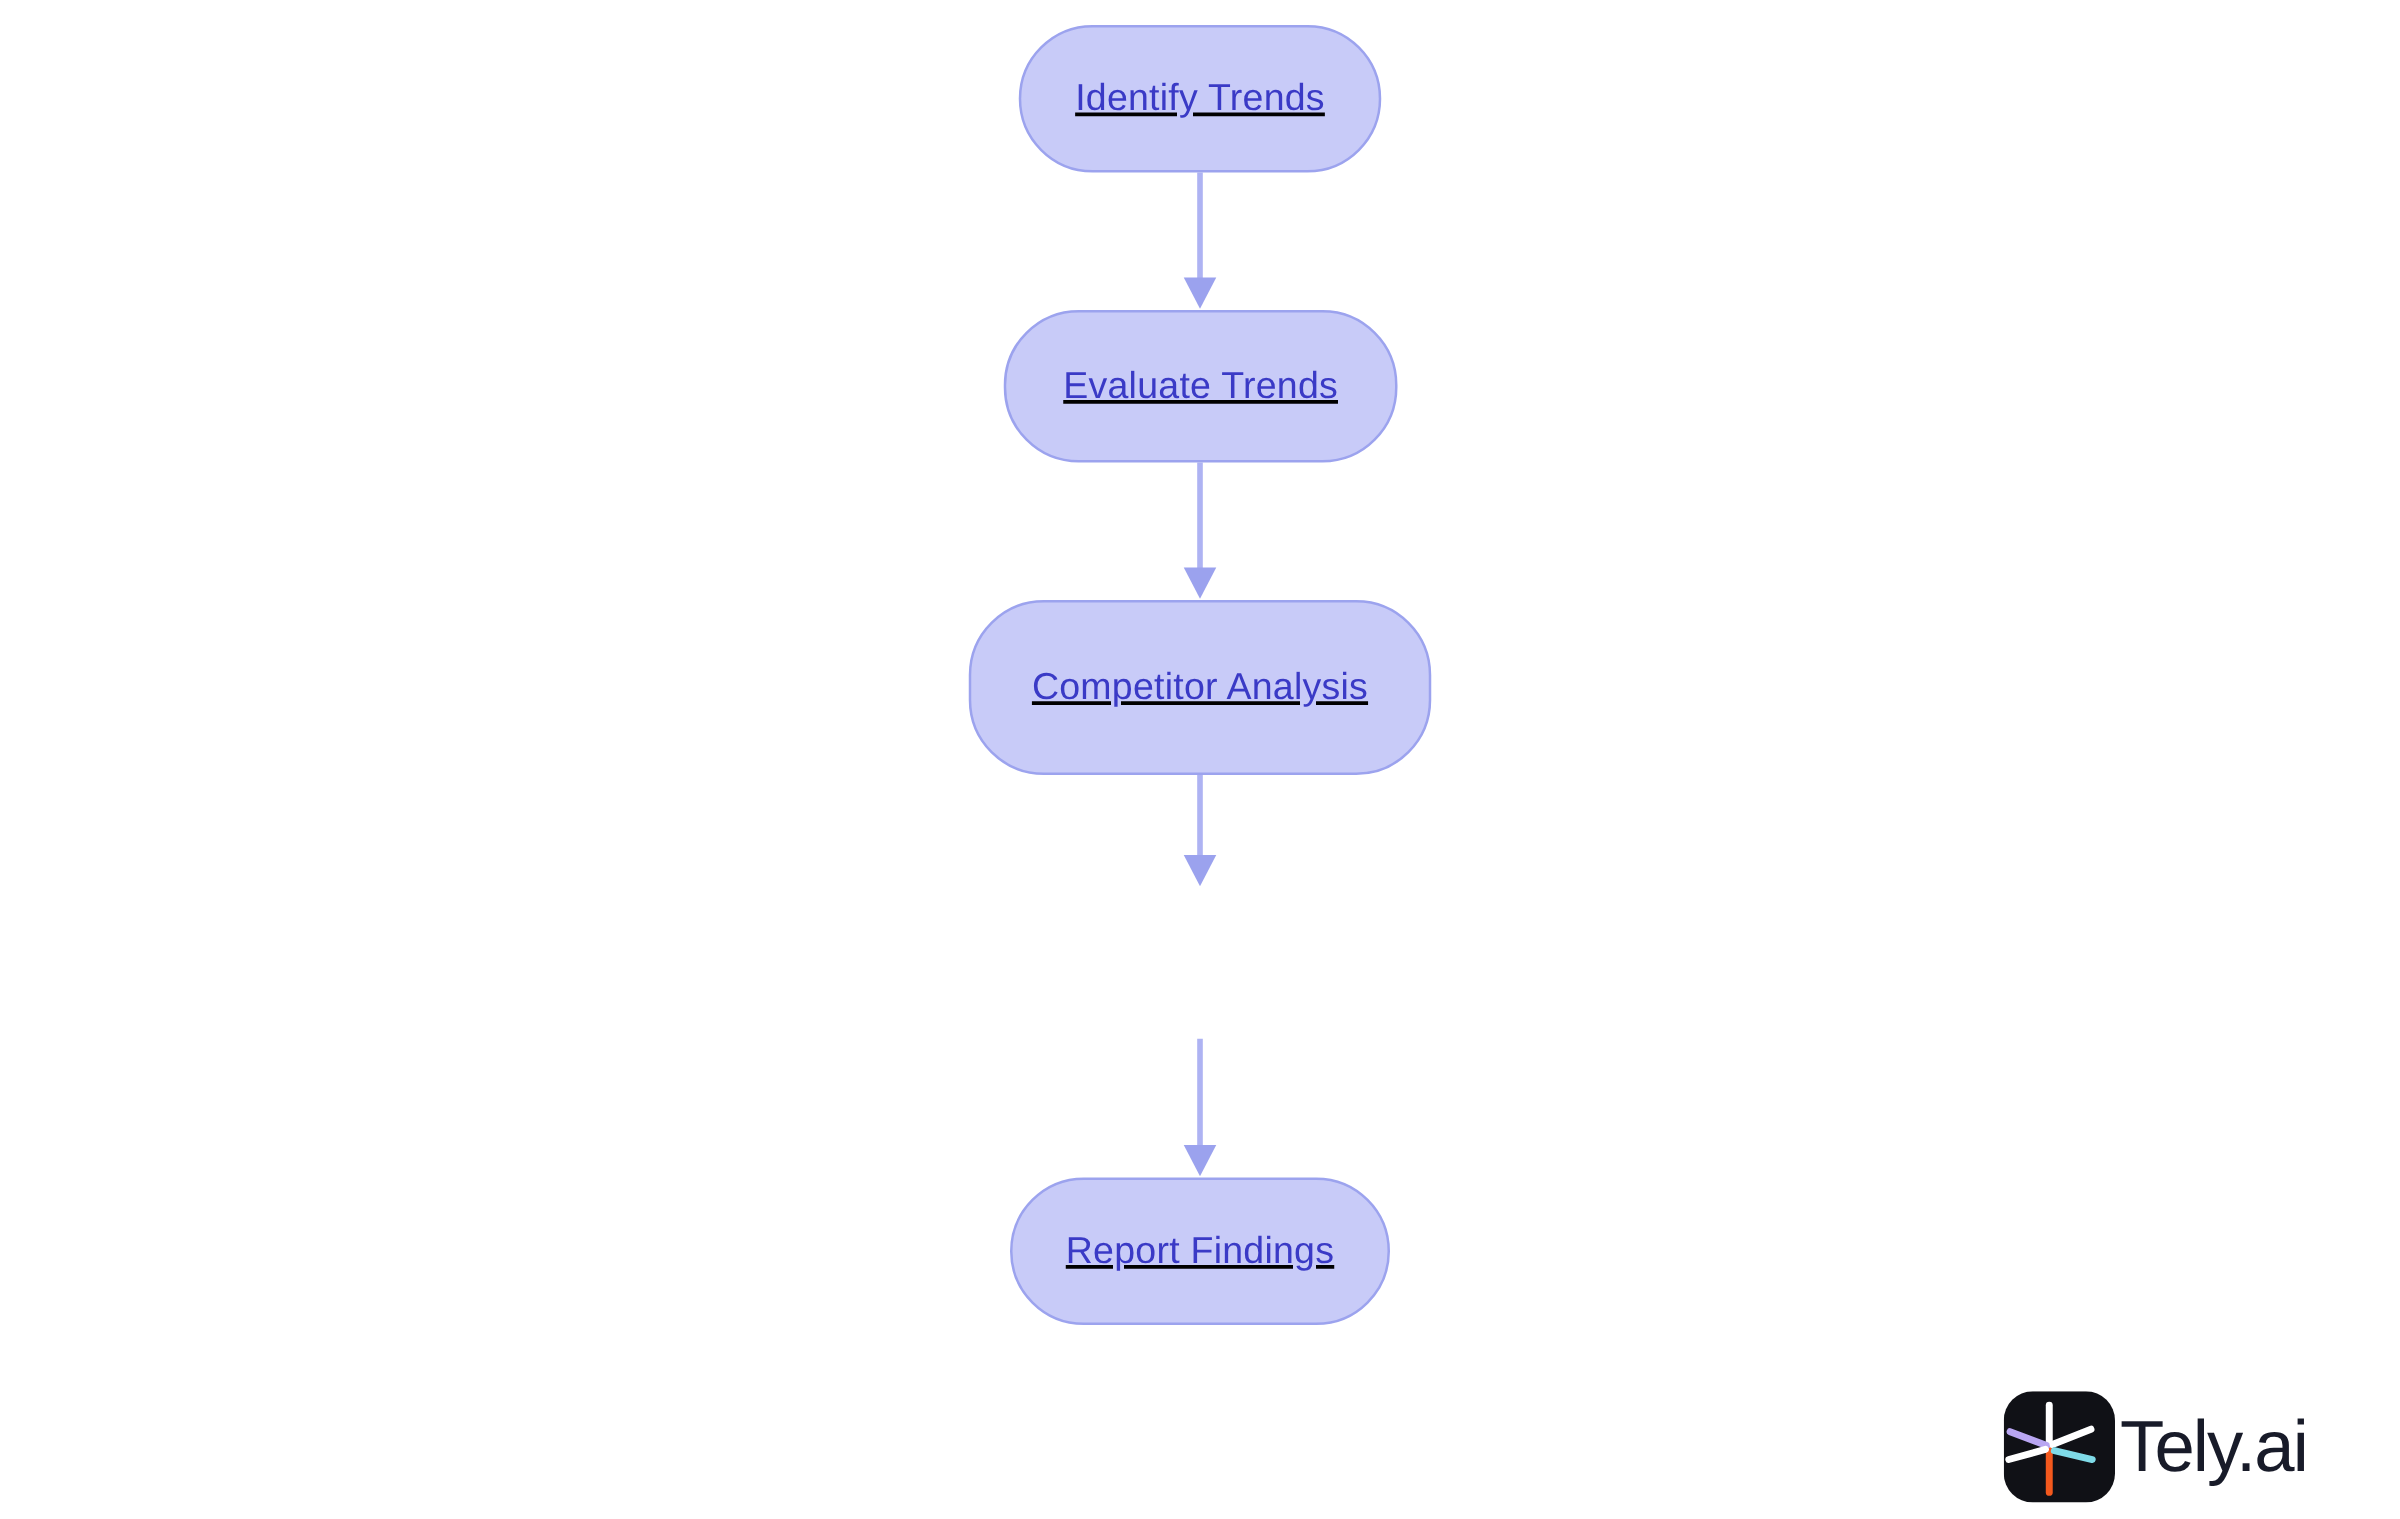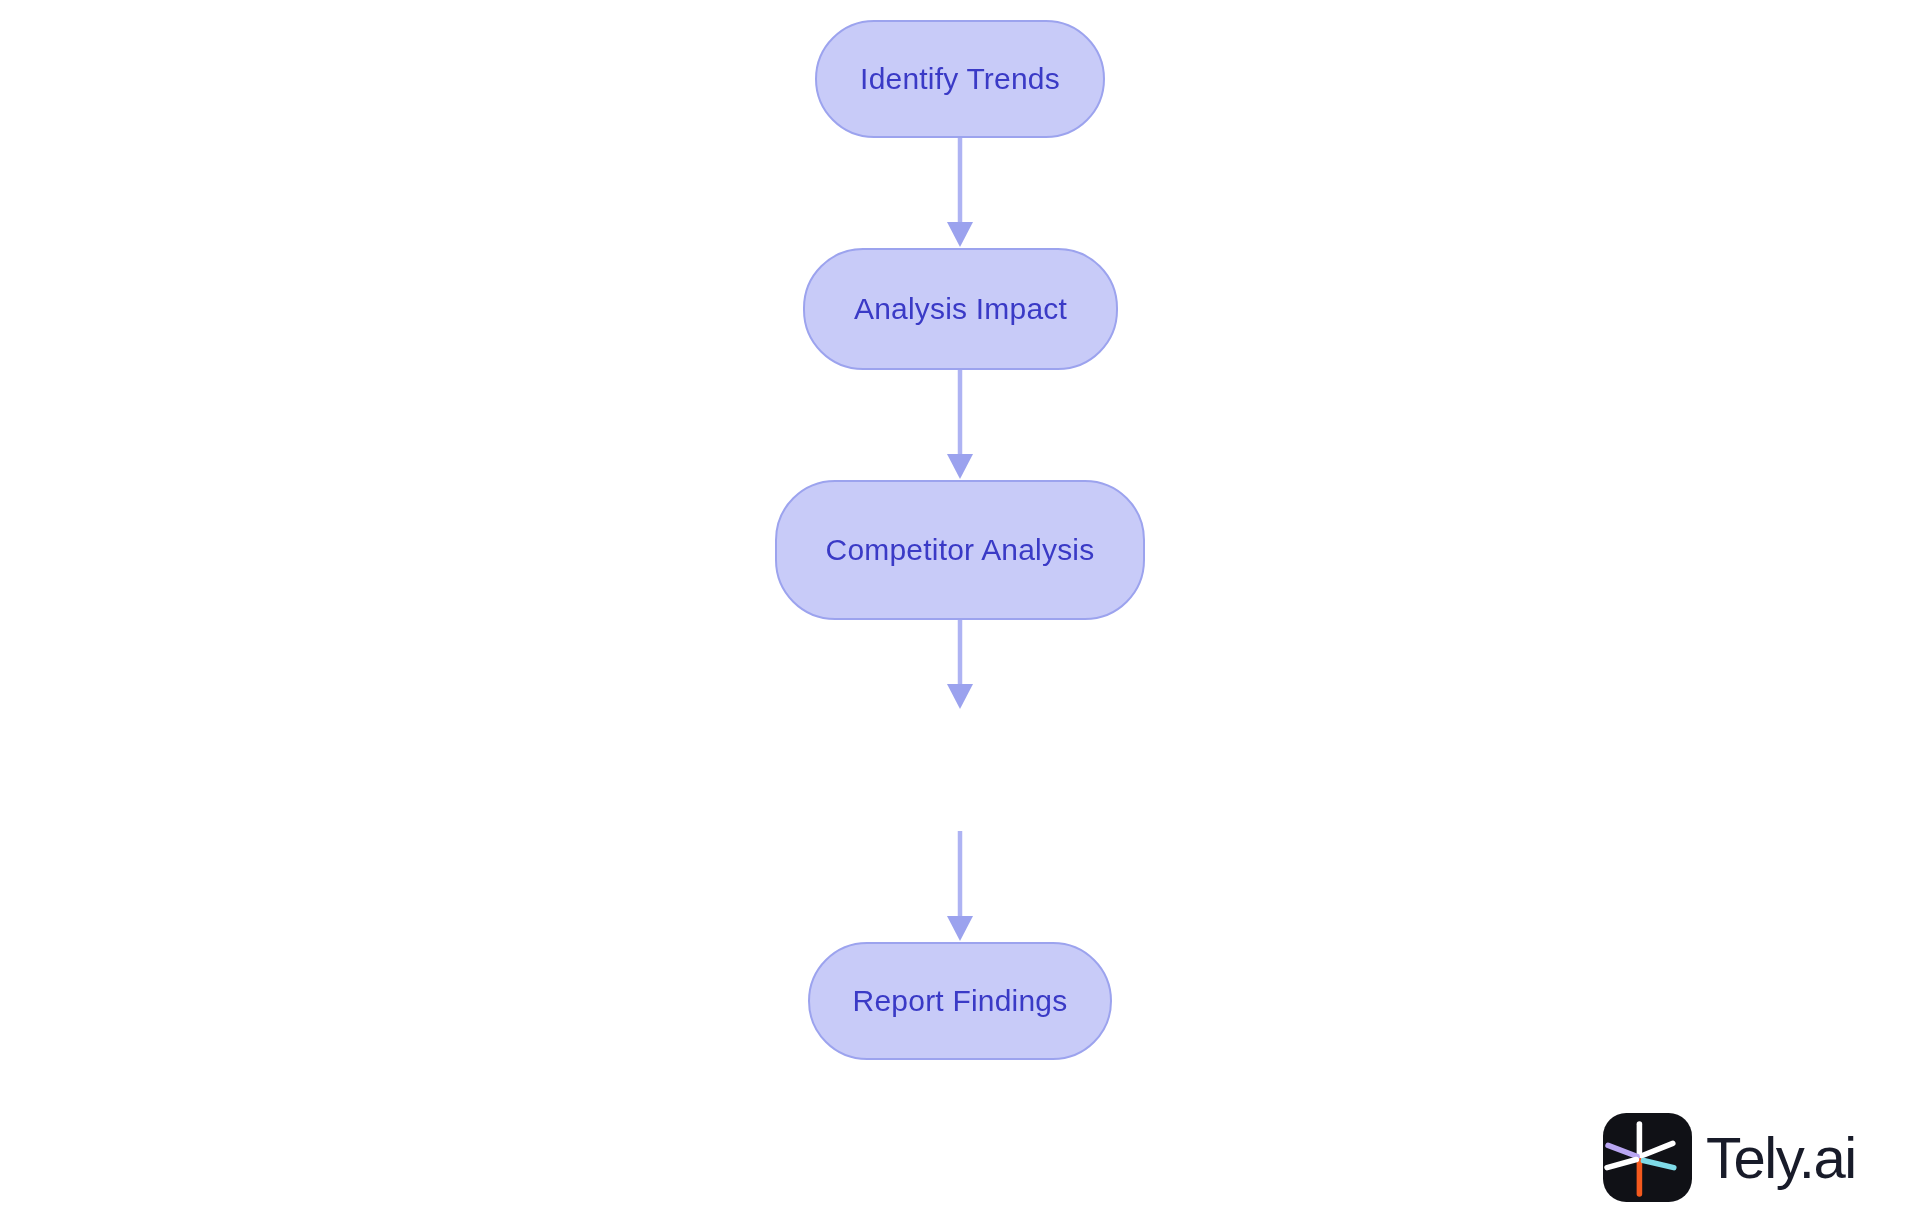--- a/index.html
+++ b/index.html
@@ -35,20 +35,21 @@
   .edges line { stroke: var(--arrow-line); stroke-width: 4.5; }
   .edges polygon { fill: var(--arrow-head); }
   .flow-node {
     position: absolute;
     display: flex;
     align-items: center;
     justify-content: center;
     background: var(--node-fill);
     border: 2px solid var(--node-border);
     border-radius: 60px;
+    text-decoration: underline;
   }
   .flow-node span {
     color: var(--node-text);
     font-size: 30px;
     font-weight: 400;
     letter-spacing: 0.2px;
     white-space: nowrap;
   }
   .n1 { left: 815px; top: 20px;  width: 290px; height: 118px; }
   .n2 { left: 803px; top: 248px; width: 315px; height: 122px; }
@@ -63,21 +64,21 @@
     align-items: center;
   }
   .logo-icon { display: block; width: 89px; height: 89px; }
   .logo-icon .bg { fill: var(--logo-bg); }
   .logo-icon .sw { stroke: var(--spoke-white); }
   .logo-icon .so { stroke: var(--spoke-orange); }
   .logo-icon .sp { stroke: var(--spoke-purple); }
   .logo-icon .sc { stroke: var(--spoke-cyan); }
   .logo-icon line { stroke-width: 5.5; stroke-linecap: round; }
   .logo-text {
-    margin-left: 14px;
+    margin-left: 4px;
     font-size: 58px;
     font-weight: 500;
     letter-spacing: -1.5px;
     color: var(--logo-text);
   }
 </style>
 </head>
 <body>
 
 <div class="canvas">
@@ -99,21 +100,21 @@
       <line x1="960" y1="831" x2="960" y2="919"></line>
       <polygon points="960,941 947,916 973,916"></polygon>
     </g>
   </svg>
 
   <div class="flow-node n1">
     <span>Identify Trends</span>
   </div>
 
   <div class="flow-node n2">
-    <span>Analysis Impact</span>
+    <span>Evaluate Trends</span>
   </div>
 
   <div class="flow-node n3">
     <span>Competitor Analysis</span>
   </div>
 
 
   <div class="flow-node n5">
     <span>Report Findings</span>
   </div>

